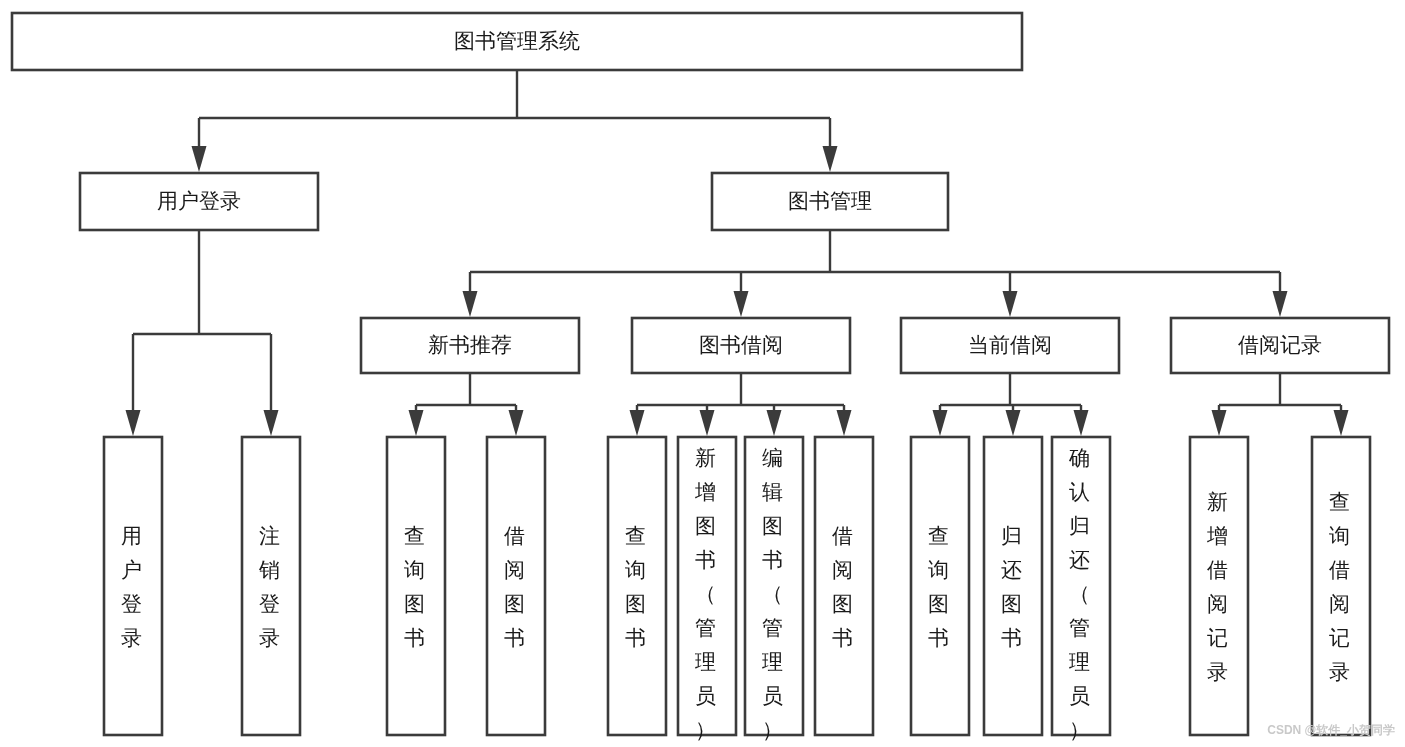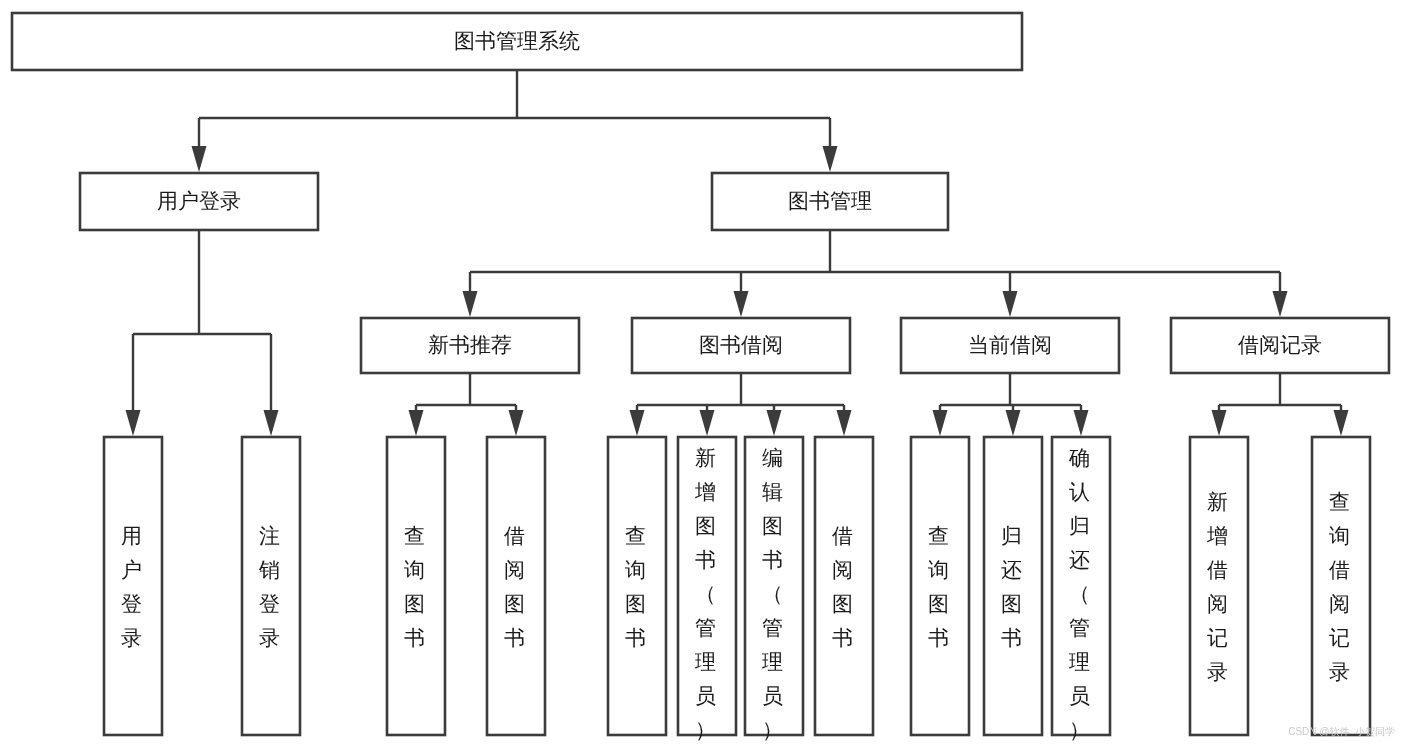--- a/index.html
+++ b/index.html
@@ -52,24 +52,25 @@
   }
   .arrow-head {
     fill: #3b3b3b;
     stroke: none;
   }
   .watermark {
     position: absolute;
     right: 10px;
     bottom: 8px;
     color: #c9c9c9;
-    font-size: 10px;
+    font-size: 12px;
     font-family: "Liberation Sans", "DejaVu Sans", sans-serif;
     white-space: nowrap;
     user-select: none;
+    font-weight: bold;
   }
 </style>
 </head>
 <body>
 
 <div id="diagram-root">
   <svg id="tree-svg" viewBox="0 0 1405 747">
     <g id="connectors-layer">
         <line x1="517" y1="70" x2="517" y2="118" class="edge-line"></line>
         <line x1="199" y1="118" x2="830" y2="118" class="edge-line"></line>

